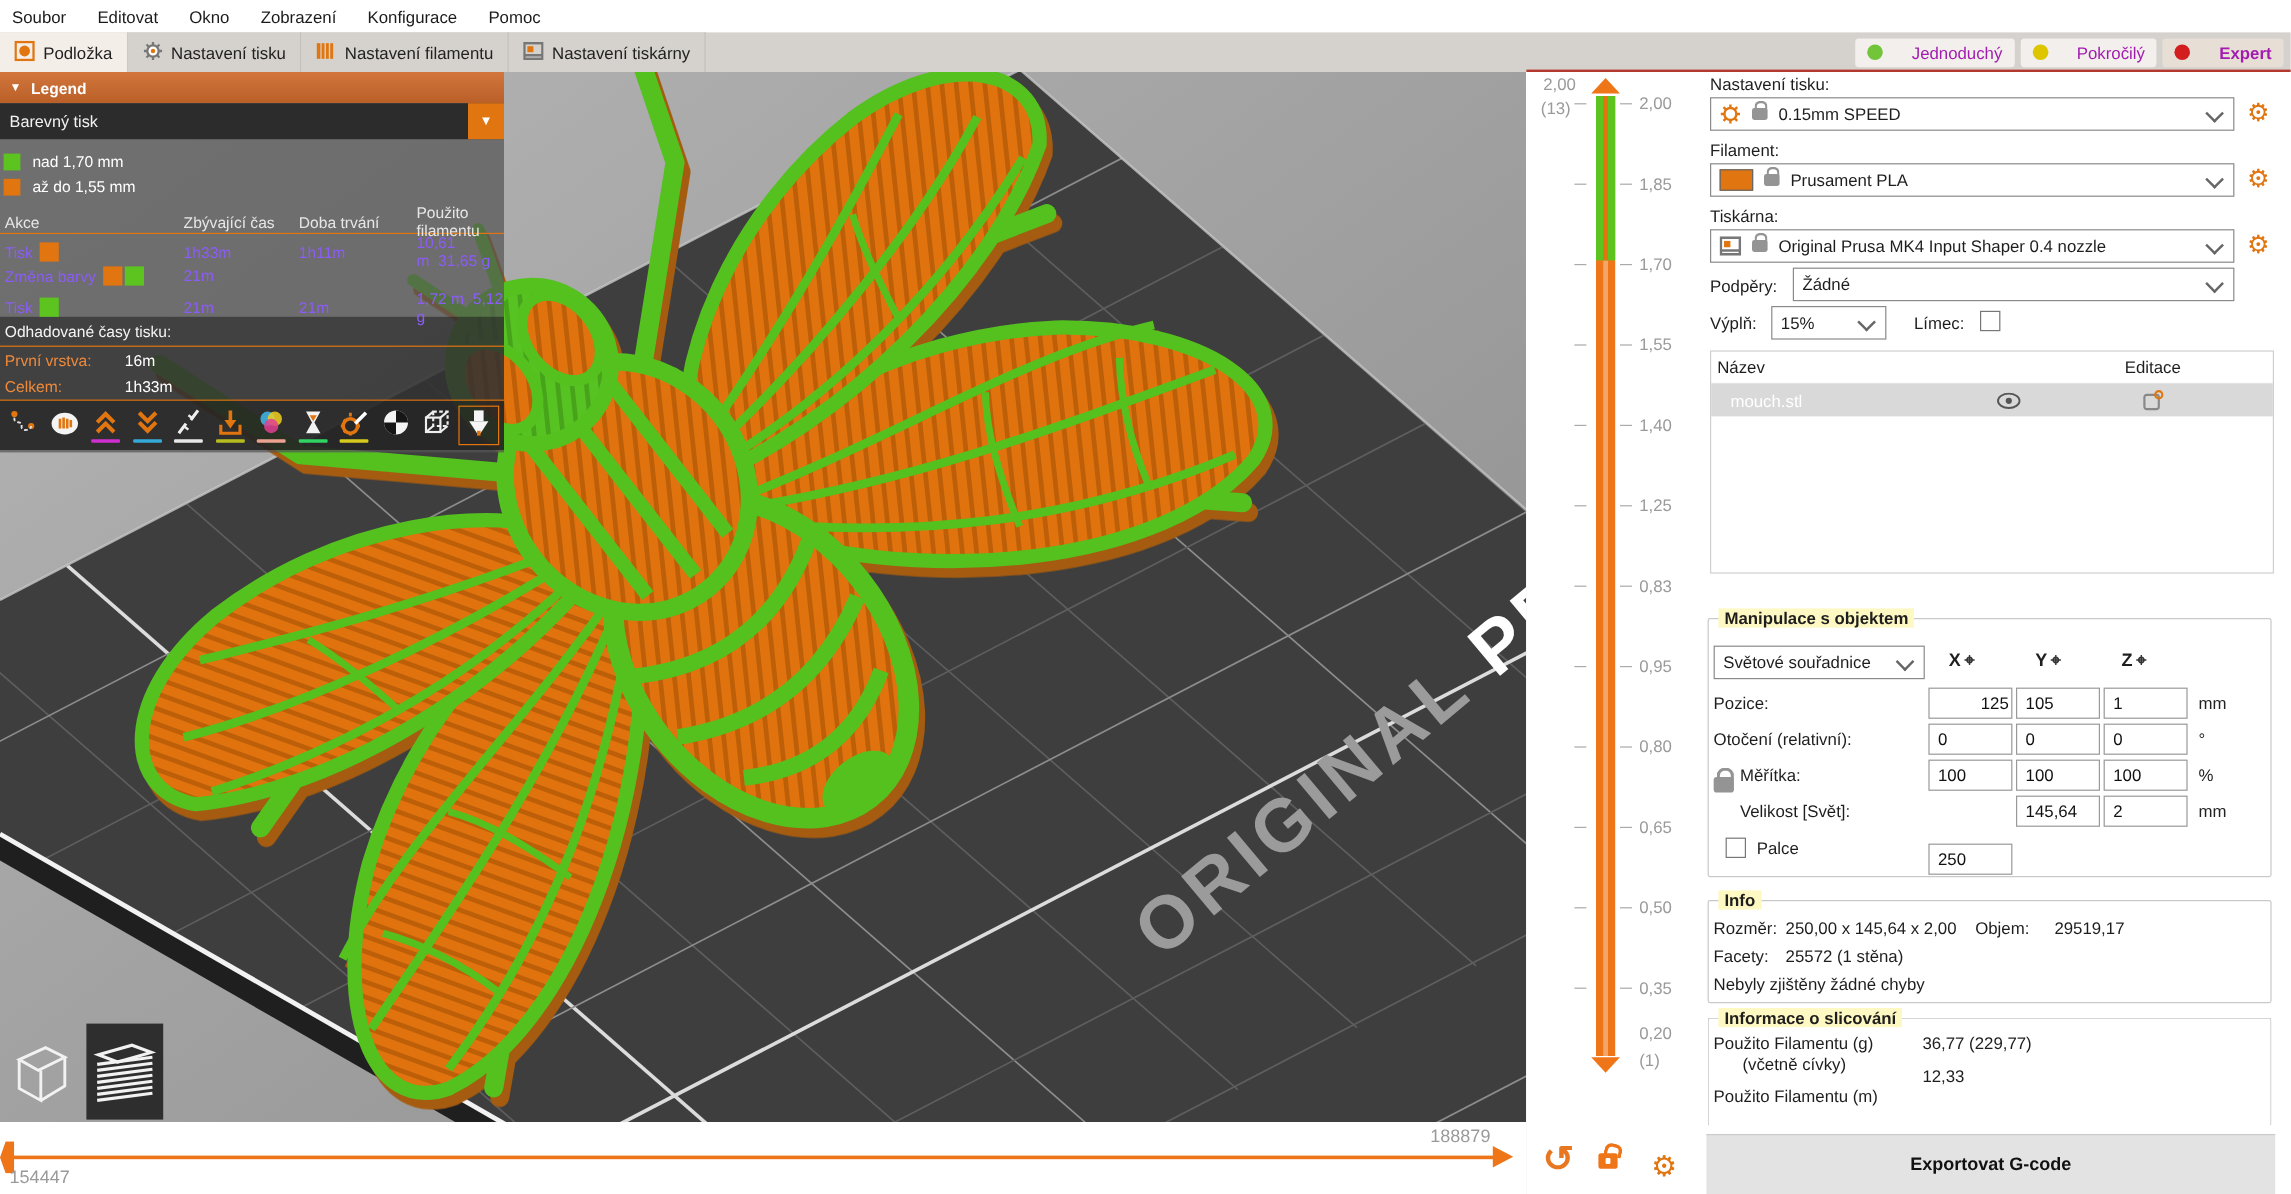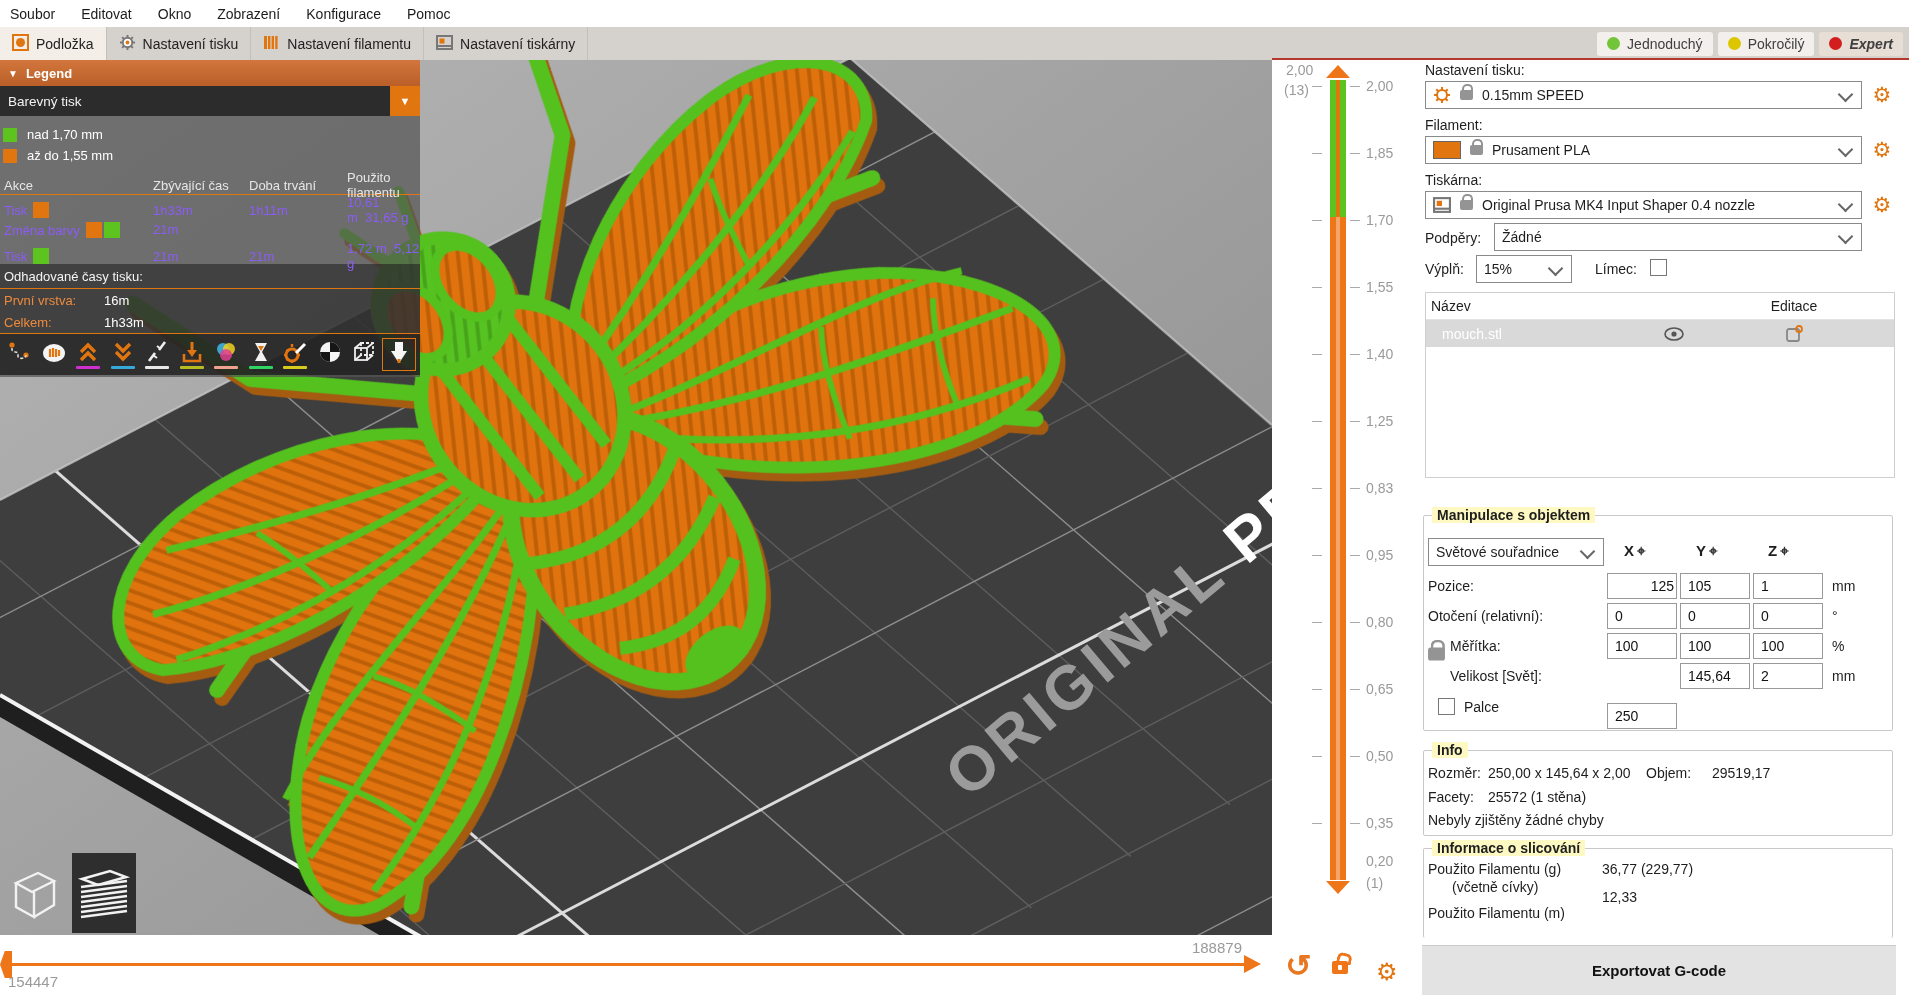--- a/index.html
+++ b/index.html
@@ -6,22 +6,22 @@
   body{width:1909px;height:995px;position:relative;overflow:hidden;-webkit-font-smoothing:antialiased;}
   .abs{position:absolute;}
   
   .menubar{position:absolute;left:0;top:0;width:1909px;height:27px;background:#ffffff;display:flex;align-items:center;gap:26px;padding-left:10px;box-sizing:border-box;font-size:14px;color:#1b1b1b;}
   .menu-item{cursor:default;}
   
   .tabbar{position:absolute;left:0;top:27px;width:1909px;height:33px;background:#d5d1cc;display:flex;align-items:stretch;box-sizing:border-box;}
   .tab{display:flex;align-items:center;gap:7px;padding:0 12px;font-size:14px;color:#222;background:#d5d1cc;border-right:1px solid #c3bfba;}
   .tab.active{background:#f4eee8;}
   .modes{margin-left:auto;display:flex;align-items:center;gap:5px;padding-right:6px;}
-  .mode{display:flex;align-items:center;gap:7px;background:#f2efec;border-radius:3px;padding:4px 10px;font-size:14px;color:#404040;}
-  .mode.active{background:#e7ded6;font-weight:bold;font-style:italic;}
+  .mode{display:flex;align-items:center;gap:24px;background:#f2efec;border-radius:3px;padding:4px 10px;font-size:14px;color:#a21caf;}
+  .mode.active{background:#e7ded6;font-weight:bold;}
   .dot{width:13px;height:13px;border-radius:50%;display:inline-block;}
   
   .workspace{position:absolute;left:0;top:60px;width:1909px;height:935px;}
   .redline{position:absolute;left:1272px;top:-2px;width:637px;height:2px;background:#b5382e;z-index:5;}
   
   .viewport{position:absolute;left:0;top:0;width:1272px;height:935px;overflow:hidden;}
   .viewport svg.scene{position:absolute;left:0;top:0;}
   
   .legend-panel{position:absolute;left:0;top:0;width:420px;color:#fff;font-size:13px;z-index:4;}
   .legend-head{height:26px;background:linear-gradient(#d2763d,#b95f27);display:flex;align-items:center;gap:8px;padding-left:8px;font-weight:bold;font-size:13px;color:#fff;}

